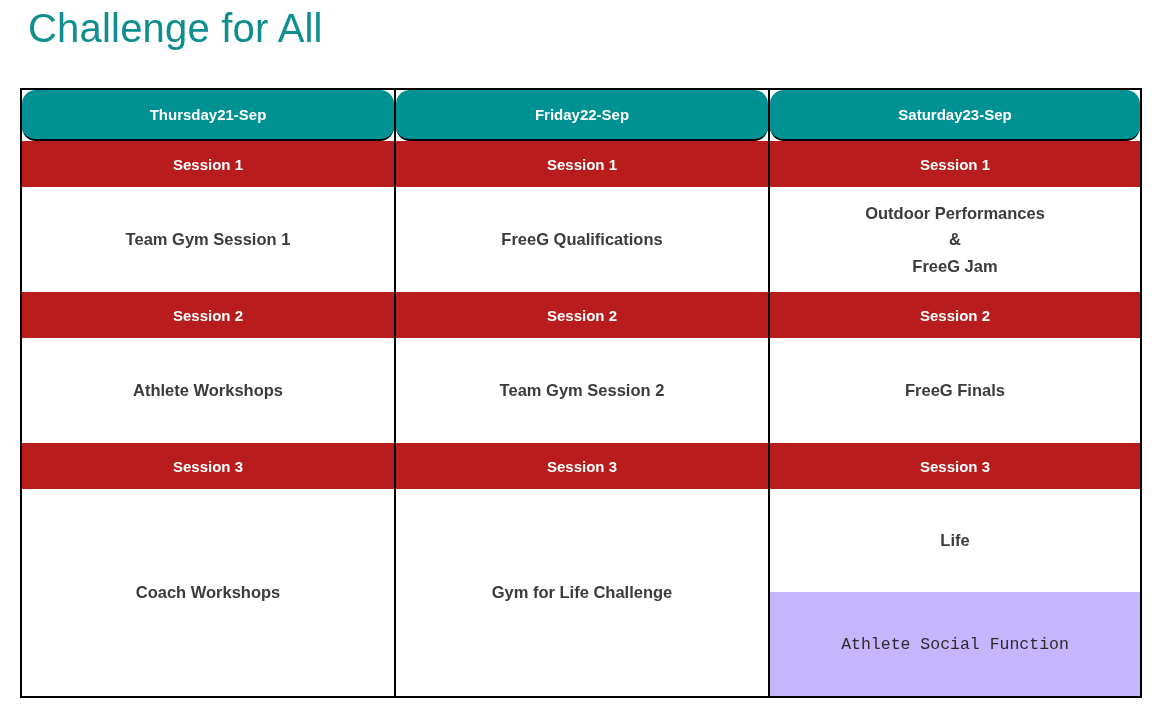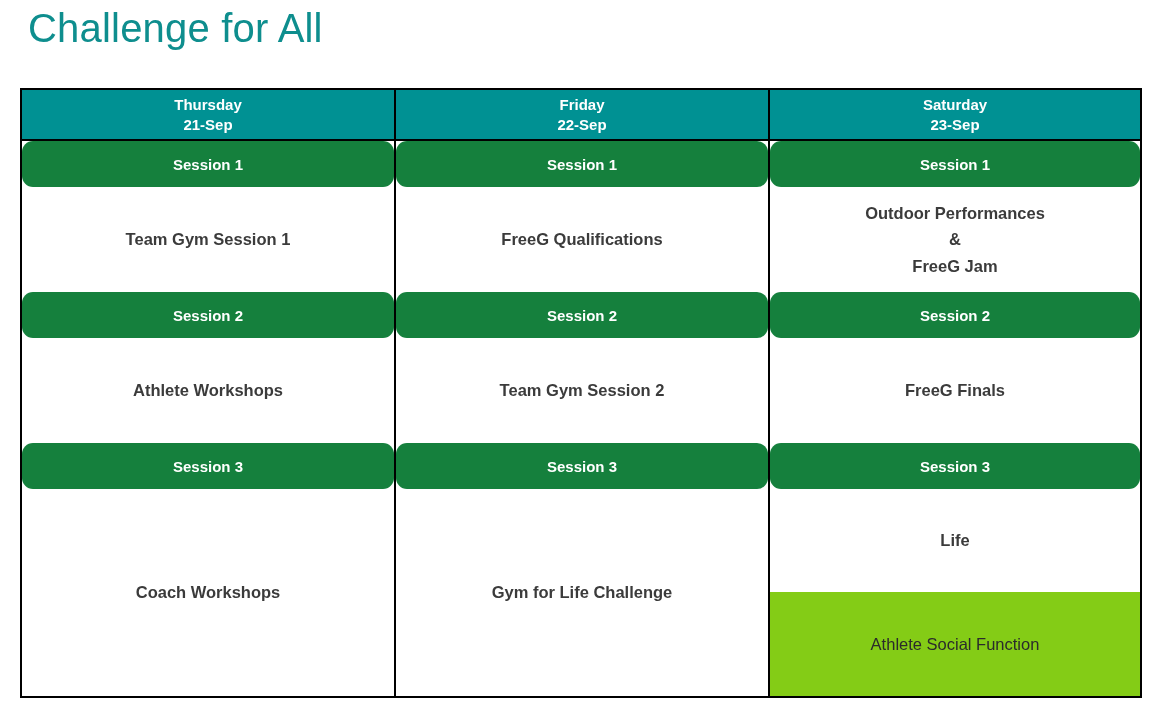--- a/index.html
+++ b/index.html
@@ -57,42 +57,42 @@
 
   .day-header {
     height: 51px;
     flex: 0 0 51px;
     background: #009193;
     color: #ffffff;
     font-weight: bold;
     font-size: 15px;
     line-height: 1.28;
     display: flex;
-    flex-direction: column;
+    flex-direction: row;
     align-items: center;
     justify-content: center;
     box-sizing: border-box;
     border-bottom: 2px solid #000000;
     text-align: center;
+    border-radius: 14px;
   }
   .day-header .day-name { display: block; }
   .day-header .day-date { display: block; }
 
   .session-bar {
     flex: 0 0 46px;
     height: 46px;
-    background: #15803d;
+    background: #b91c1c;
     color: #ffffff;
     font-weight: bold;
     font-size: 15px;
     display: flex;
     align-items: center;
     justify-content: center;
     box-sizing: border-box;
-    border-radius: 11px;
   }
 
   .session-body {
     background: #ffffff;
     color: #3b3b3b;
     font-size: 16.5px;
     line-height: 1.6;
     display: flex;
     align-items: center;
     justify-content: center;
@@ -104,29 +104,30 @@
   .session-body.h1 { flex: 0 0 105px; height: 105px; }
   .session-body.h2 { flex: 0 0 105px; height: 105px; border-radius: 31px; }
   .session-body.h3 { flex: 1 1 auto; }
   .session-body.gala { flex: 0 0 103px; height: 103px; }
 
   .session-body .lines { display: block; }
   .session-body .lines span { display: block; }
 
   .extra-cell {
     flex: 1 1 auto;
-    background: #84cc16;
+    background: #c4b5fd;
     color: #2b2b2b;
     font-size: 16.5px;
     display: flex;
     align-items: center;
     justify-content: center;
     text-align: center;
     box-sizing: border-box;
     padding: 2px 20px;
+    font-family: Liberation Mono, monospace;
   }
 </style>
 </head>
 <body>
 
 <div id="page-title">Challenge for All</div>
 
 <div id="schedule-table">
 
   <div class="day-column">

